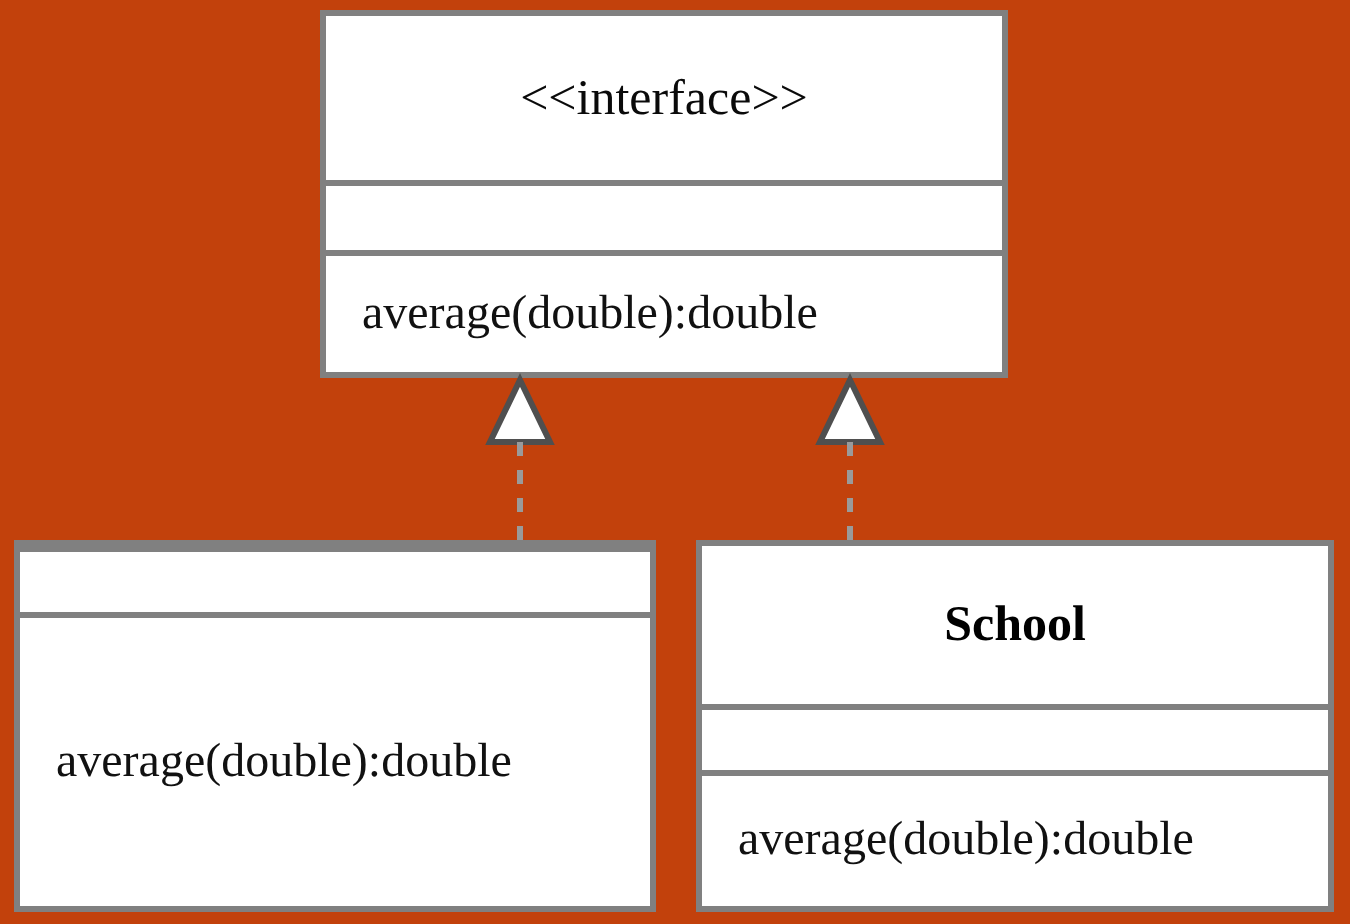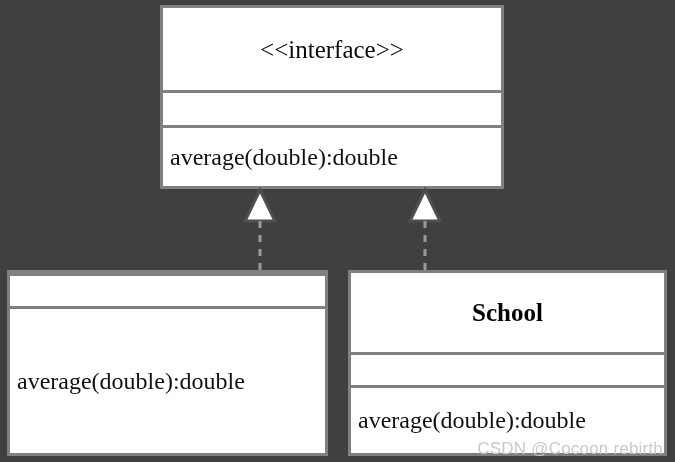--- a/index.html
+++ b/index.html
@@ -4,21 +4,21 @@
 <style>
   html, body {
     margin: 0;
     padding: 0;
     background: #ffffff;
   }
   #canvas {
     position: relative;
     width: 675px;
     height: 462px;
-    background: #404040;
+    background: #c2410c;
     overflow: hidden;
     font-family: "Liberation Serif", "DejaVu Serif", serif;
   }
 
   
   .uml-box {
     position: absolute;
     box-sizing: border-box;
     background: #ffffff;
     border: 3px solid #808080;
@@ -74,21 +74,21 @@
 
   
   .ops-compartment {
     justify-content: flex-start;
   }
   .op-text {
     font-size: 24px;
     font-weight: normal;
     color: #111111;
     white-space: nowrap;
-    padding-left: 7px;
+    padding-left: 18px;
     line-height: 1.1;
   }
 
   
   #interface-box {
     left: 160px;
     top: 5px;
     width: 344px;
     height: 184px;
   }
@@ -174,15 +174,14 @@
   <div class="uml-box subclass" id="school-box">
     <div class="uml-compartment header-compartment">
       <div class="class-name">School</div>
     </div>
     <div class="uml-compartment attr-compartment compartment-divider"></div>
     <div class="uml-compartment ops-compartment compartment-divider">
       <div class="op-text">average(double):double</div>
     </div>
   </div>
 
-  <div id="watermark">CSDN @Cocoon rebirth</div>
 
 </div>
 
 </body></html>

